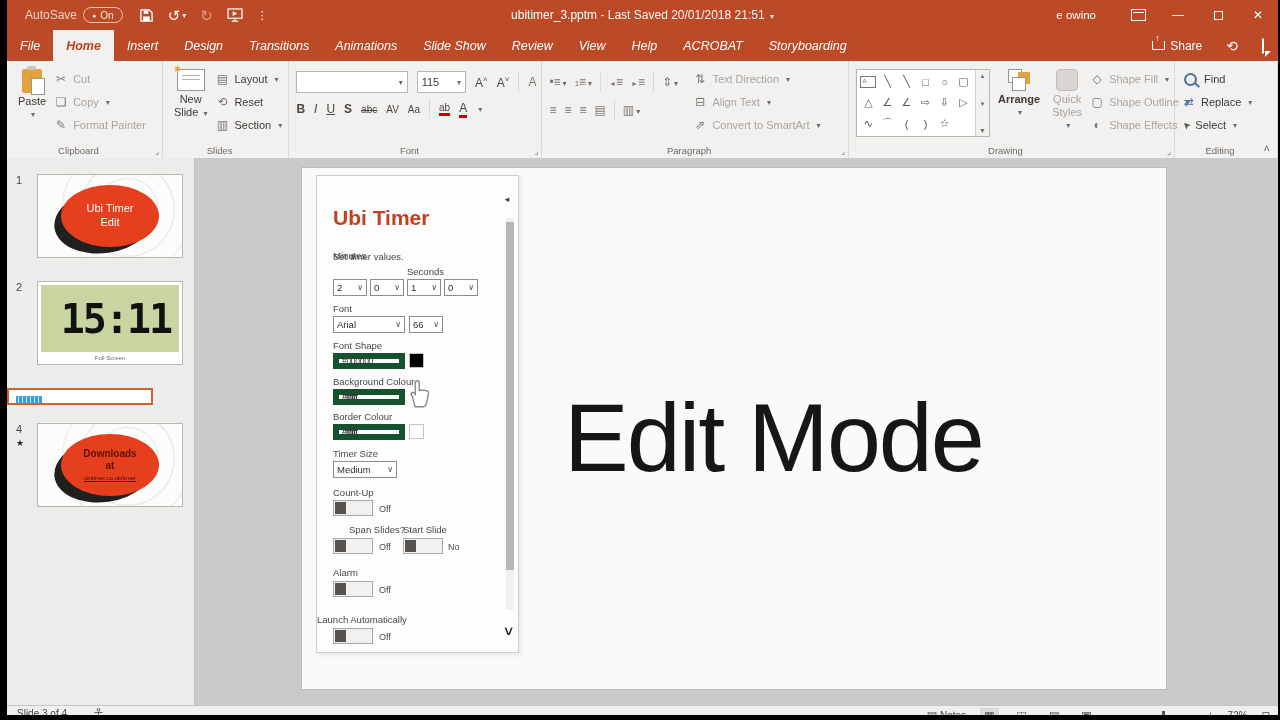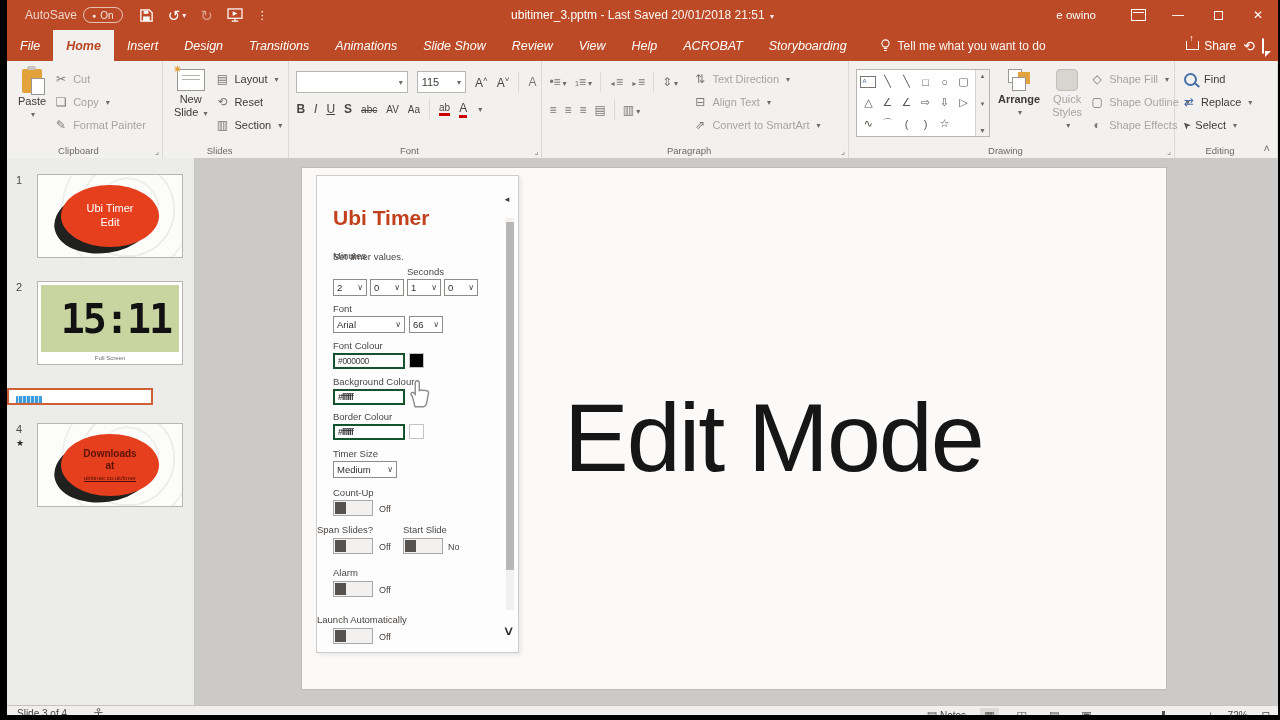--- a/index.html
+++ b/index.html
@@ -27,21 +27,21 @@
   .restore-ic .b{left:0;bottom:0;background:#bc4a26;}
   .restore-ic .t{right:0;top:0;}
   .ribbondisp-ic{width:13px;height:10px;border:1px solid #fff;position:relative;}
   .ribbondisp-ic:after{content:"";position:absolute;left:1px;right:1px;top:2px;border-top:1px solid #fff;}
 
   
   .tabrow{position:absolute;left:0;top:30px;right:0;height:31px;background:#bc4a26;display:flex;align-items:stretch;color:#fff;}
   .tab{padding:0 13px;font-size:12.5px;display:flex;align-items:center;font-style:italic;}
   .tab.active{background:#f3f1f0;color:#b9431f;font-weight:bold;}
   .tellme{display:flex;align-items:center;gap:7px;margin-left:20px;font-size:12px;color:rgba(255,255,255,.95);}
-  .tabrow-right{margin-left:auto;display:flex;align-items:center;gap:7px;margin-right:14px;font-size:12px;}
+  .tabrow-right{margin-left:auto;display:flex;align-items:center;gap:24px;margin-right:14px;font-size:12px;}
   .share-wrap{display:flex;align-items:center;gap:5px;}
   .share-box{position:relative;width:11px;height:8px;border:1px solid #fff;border-top:none;}
   .share-box:after{content:"↑";position:absolute;left:2px;top:-8px;font-size:9px;}
   .comment-ic{position:relative;width:13px;height:9px;border:1px solid #fff;border-radius:2px;}
   .comment-ic:after{content:"";position:absolute;left:2px;bottom:-4px;border:3px solid transparent;border-top-color:#fff;border-left-color:#fff;width:0;height:0;}
 
   
   .ribbon{position:absolute;left:0;top:61px;right:0;height:97px;background:#f3f1f0;border-bottom:1px solid #d0ccc8;display:flex;}
   .group{position:relative;border-right:1px solid #ddd9d5;padding:6px 5px 16px 7px;display:flex;gap:4px;}
   .group-label{position:absolute;left:0;right:12px;bottom:2px;text-align:center;font-size:9.5px;color:#6e6a66;}
@@ -123,21 +123,21 @@
   .panel{position:absolute;left:14px;top:7px;width:203px;height:478px;background:#fdfdfd;border:1px solid #cfccc9;box-shadow:2px 2px 4px rgba(0,0,0,.08);box-sizing:border-box;}
   .panel *{box-sizing:border-box;}
   .p-collapse{position:absolute;right:3px;top:12px;width:16px;height:22px;display:flex;align-items:center;justify-content:center;font-size:9px;color:#3a3a3a;}
   .p-scroll{position:absolute;right:4px;top:42px;width:8px;height:392px;background:#f2f1f0;}
   .p-scroll .pthumb{position:absolute;left:0;right:0;top:4px;height:348px;background:#b9b7b5;}
   .p-chevron{position:absolute;right:5px;top:448px;font-size:15px;font-weight:bold;color:#2e2e2e;line-height:1;}
   .p-title{position:absolute;left:16px;top:30px;font-size:21px;font-weight:bold;color:#c2411c;}
   .p-lab{position:absolute;font-size:9.5px;color:#4a4643;white-space:nowrap;}
   .sel{position:absolute;height:17px;background:#fff;border:1px solid #8e8b88;display:flex;align-items:center;justify-content:space-between;font-size:9.5px;color:#2e2e2e;padding:0 3px;}
   .sel .car{font-size:8px;color:#4a4643;}
-  .tin{position:absolute;height:16px;background:#fff;border:2px solid #14532d;display:flex;align-items:center;font-size:8.5px;color:#3a3a3a;padding:0 3px;letter-spacing:-0.3px;}
+  .tin{position:absolute;height:16px;background:#fff;border:6px solid #14532d;display:flex;align-items:center;font-size:8.5px;color:#3a3a3a;padding:0 3px;letter-spacing:-0.3px;}
   .swatch{position:absolute;width:15px;height:15px;border:1px solid #c6c3c0;}
   .toggle{position:absolute;width:40px;height:16px;border:1px solid #aaa7a4;background:#f2f1ef;}
   .toggle .knob{position:absolute;left:1px;top:1px;width:11px;height:12px;background:#55524f;}
   .tstate{position:absolute;font-size:9px;color:#4a4643;}
   .hand{position:absolute;left:88px;top:200px;width:30px;height:34px;}
 
   
   .statusbar{position:absolute;left:0;right:0;bottom:-12px;height:22px;background:#f0efee;border-top:1px solid #c6c3c0;display:flex;align-items:flex-start;font-size:10px;color:#4a4643;padding:2px 8px 0 10px;box-sizing:border-box;}
   .sb-right{margin-left:auto;display:flex;align-items:center;gap:14px;}
   .sb-ic{font-size:11px;color:#55524f;}
@@ -214,27 +214,20 @@
     <span class="tab">Insert</span>
     <span class="tab">Design</span>
     <span class="tab">Transitions</span>
     <span class="tab">Animations</span>
     <span class="tab">Slide Show</span>
     <span class="tab">Review</span>
     <span class="tab">View</span>
     <span class="tab">Help</span>
     <span class="tab">ACROBAT</span>
     <span class="tab">Storyboarding</span>
-    <span class="tellme">
-      <svg width="11" height="14" viewBox="0 0 11 14">
-            <circle cx="5.5" cy="4.5" r="3.6" fill="none" stroke="#fff" stroke-width="1.1"></circle>
-            <path d="M3.8 9.5 h3.4 M4.2 11.5 h2.6" stroke="#fff" stroke-width="1.1"></path>
-          </svg>
-      <span>Tell me what you want to do</span>
-    </span>
     <span class="tabrow-right">
       <span class="share-wrap">
         <span class="share-box"></span>
         <span>Share</span>
       </span>
       <span class="glyph" style="font-size:14px">⟲</span>
       <span><span class="comment-ic"></span></span>
     </span>
   </div>
 
@@ -535,21 +528,21 @@
           <span class="p-lab" style="left:16px;top:127px">Font</span>
           <div class="sel" style="left:16px;top:140px;width:72px">
             <span>Arial</span>
                 <span class="car">∨</span>
           </div>
           <div class="sel" style="left:92px;top:140px;width:34px">
             <span>66</span>
                 <span class="car">∨</span>
           </div>
 
-          <span class="p-lab" style="left:16px;top:164px">Font Colour</span>
+          <span class="p-lab" style="left:16px;top:164px">Font Shape</span>
           <div class="tin" style="left:16px;top:177px;width:72px">
             <span>#000000</span>
           </div>
           <span class="swatch" style="left:92px;top:177px;background:#000"></span>
 
           <span class="p-lab" style="left:16px;top:200px">Background Colour</span>
           <div class="tin" style="left:16px;top:213px;width:72px;font-weight:bold;letter-spacing:-1px">
             <span>#ffffff</span>
           </div>
           <svg class="hand" viewBox="0 0 24 26">
@@ -567,21 +560,21 @@
             <span>Medium</span>
                 <span class="car">∨</span>
           </div>
 
           <span class="p-lab" style="left:16px;top:311px">Count-Up</span>
           <div class="toggle" style="left:16px;top:324px">
                 <span class="knob"></span>
               </div>
           <span class="tstate" style="left:62px;top:328px">Off</span>
 
-          <span class="p-lab" style="left:0;top:348px">Span Slides?</span>
+          <span class="p-lab" style="left:32px;top:348px">Span Slides?</span>
           <span class="p-lab" style="left:86px;top:348px">Start Slide</span>
           <div class="toggle" style="left:16px;top:362px">
                 <span class="knob"></span>
               </div>
           <span class="tstate" style="left:62px;top:366px">Off</span>
           <div class="toggle" style="left:86px;top:362px">
                 <span class="knob"></span>
               </div>
           <span class="tstate" style="left:131px;top:366px">No</span>
 

